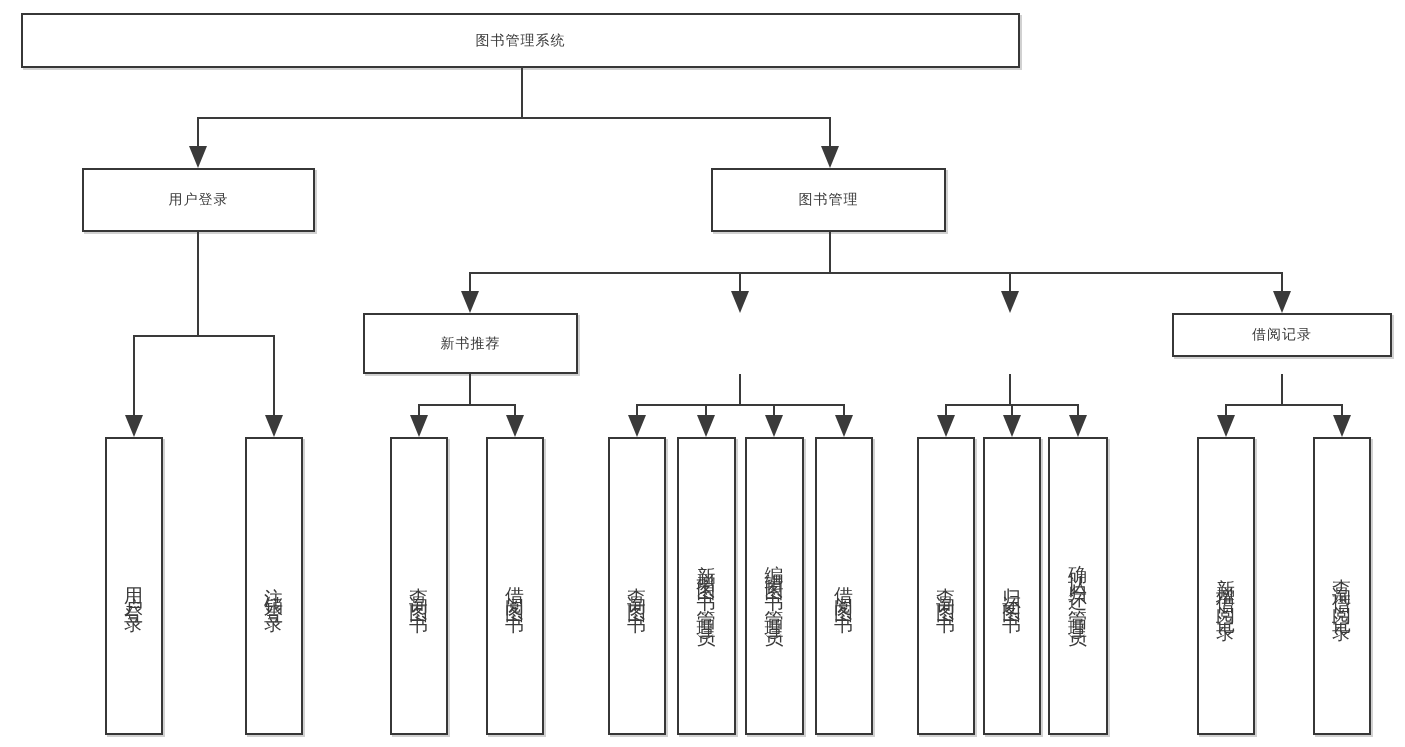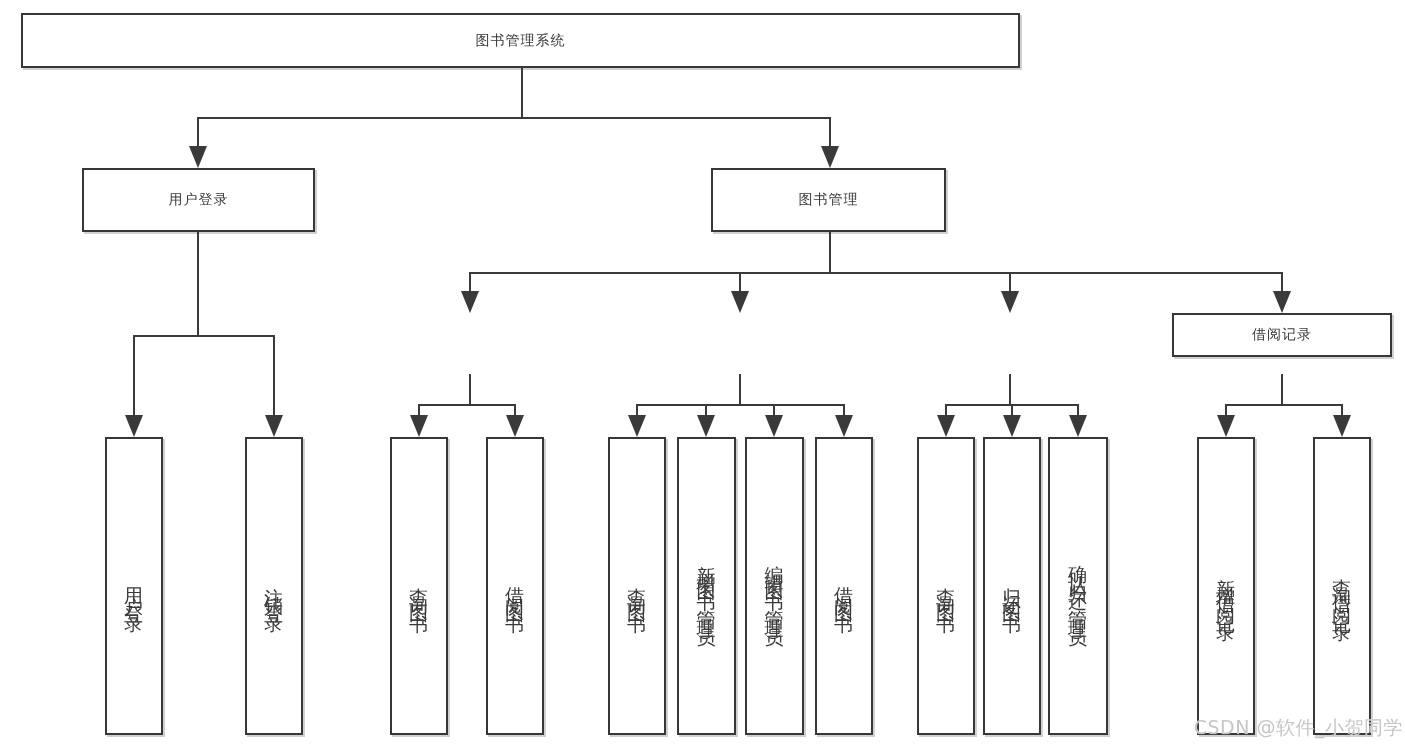--- a/index.html
+++ b/index.html
@@ -58,20 +58,21 @@
   <div class="hline" style="left:469px;top:272px;width:814px;"></div>
   <div class="vline" style="left:469px;top:272px;height:22px;"></div>
   <div class="arr" style="left:461px;top:291px;"></div>
   <div class="vline" style="left:739px;top:272px;height:22px;"></div>
   <div class="arr" style="left:731px;top:291px;"></div>
   <div class="vline" style="left:1009px;top:272px;height:22px;"></div>
   <div class="arr" style="left:1001px;top:291px;"></div>
   <div class="vline" style="left:1281px;top:272px;height:22px;"></div>
   <div class="arr" style="left:1273px;top:291px;"></div>
 
+  <div class="box hbox" style="left:363px;top:313px;width:215px;height:61px;">新书推荐</div>
   <div class="box hbox" style="left:1172px;top:313px;width:220px;height:44px;">借阅记录</div>
 
   <div class="vline" style="left:469px;top:374px;height:31px;"></div>
   <div class="hline" style="left:418px;top:404px;width:98px;"></div>
   <div class="vline" style="left:418px;top:404px;height:13px;"></div>
   <div class="arr" style="left:410px;top:415px;"></div>
   <div class="vline" style="left:514px;top:404px;height:13px;"></div>
   <div class="arr" style="left:506px;top:415px;"></div>
 
   <div class="vline" style="left:739px;top:374px;height:31px;"></div>
@@ -112,15 +113,14 @@
   <div class="box vbox" style="left:745px;top:437px;width:59px;height:298px;">编辑图书（管理员）</div>
   <div class="box vbox" style="left:815px;top:437px;width:58px;height:298px;">借阅图书</div>
 
   <div class="box vbox" style="left:917px;top:437px;width:58px;height:298px;">查询图书</div>
   <div class="box vbox" style="left:983px;top:437px;width:58px;height:298px;">归还图书</div>
   <div class="box vbox" style="left:1048px;top:437px;width:60px;height:298px;">确认归还（管理员）</div>
 
   <div class="box vbox" style="left:1197px;top:437px;width:58px;height:298px;">新增借阅记录</div>
   <div class="box vbox" style="left:1313px;top:437px;width:58px;height:298px;">查询借阅记录</div>
 
-  <div class="watermark">CSDN @软件_小贺同学</div>
 
 </div>
 
 </body></html>

